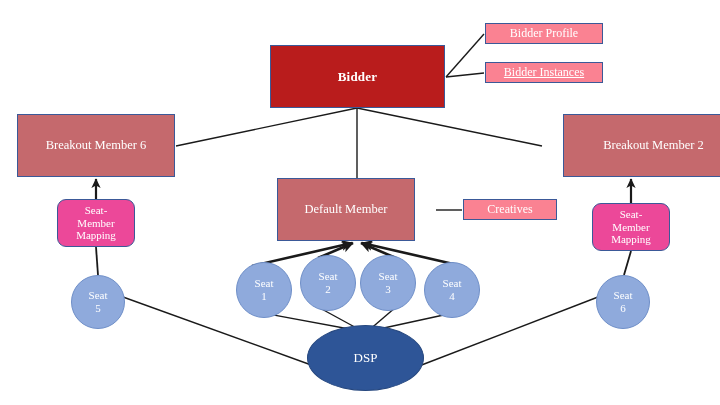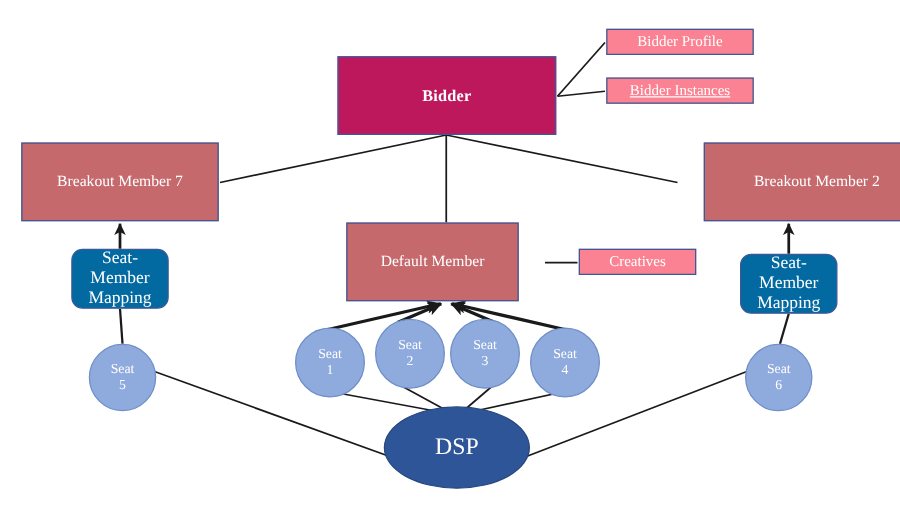--- a/index.html
+++ b/index.html
@@ -33,54 +33,54 @@
     align-items: center;
     justify-content: center;
     text-align: center;
     color: #ffffff;
     z-index: 3;
   }
   .rect {
     border: 1px solid #3b5998;
   }
   .node-bidder {
-    background: #be185d;
+    background: #b91c1c;
     font-weight: bold;
     font-size: 13px;
     letter-spacing: 0.2px;
   }
   .node-member {
     background: #c5696d;
     font-size: 12.5px;
   }
   .node-pink {
     background: #fa8292;
     font-size: 12px;
     align-items: center;
   }
   .node-mapping {
-    background: #0369a1;
+    background: #ec4899;
     border: 1px solid #3b5998;
     border-radius: 9px;
-    font-size: 14px;
+    font-size: 11px;
     line-height: 1.14;
     font-weight: normal;
   }
   .node-seat {
     background: #8faadc;
     border: 1px solid #6f8fc8;
     border-radius: 50%;
     font-size: 11px;
     line-height: 1.15;
   }
   .node-dsp {
     background: #2e5597;
     border: 1px solid #27487f;
     border-radius: 50%;
-    font-size: 19px;
+    font-size: 13px;
   }
   .node-label {
     display: block;
     white-space: pre-line;
     padding: 0 2px;
   }
 </style>
 </head>
 <body>
 
@@ -118,21 +118,21 @@
       <div class="node rect node-bidder" style="left: 270px; top: 45px; width: 175px; height: 63px;">
         <span class="node-label">Bidder</span>
       </div>
       <div class="node rect node-pink" style="left: 485px; top: 23px; width: 118px; height: 21px;">
         <span class="node-label">Bidder Profile</span>
       </div>
       <div class="node rect node-pink" style="left: 485px; top: 62px; width: 118px; height: 21px; text-decoration: underline;">
         <span class="node-label">Bidder Instances</span>
       </div>
       <div class="node rect node-member" style="left: 17px; top: 114px; width: 158px; height: 63px;">
-        <span class="node-label">Breakout Member 7</span>
+        <span class="node-label">Breakout Member 6</span>
       </div>
       <div class="node rect node-member" style="left: 563px; top: 114px; width: 181px; height: 63px;">
         <span class="node-label">Breakout Member 2</span>
       </div>
       <div class="node rect node-member" style="left: 277px; top: 178px; width: 138px; height: 63px;">
         <span class="node-label">Default Member</span>
       </div>
       <div class="node rect node-pink" style="left: 463px; top: 199px; width: 94px; height: 21px;">
         <span class="node-label">Creatives</span>
       </div>

